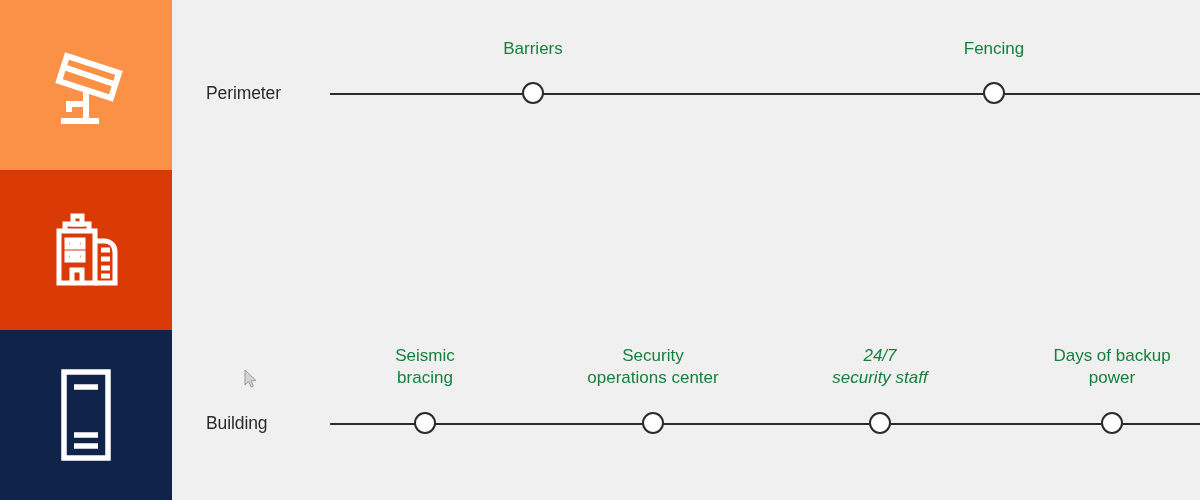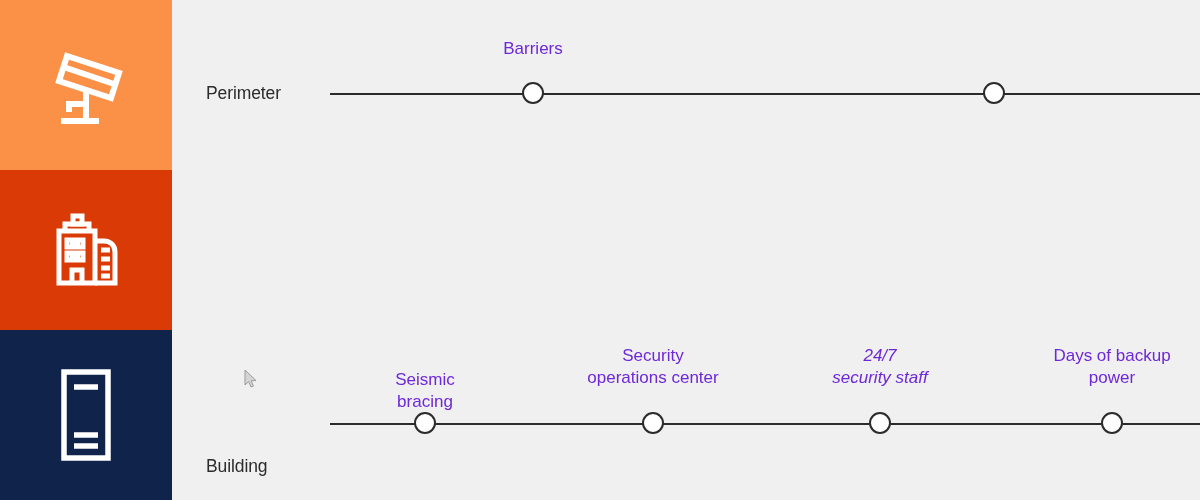--- a/index.html
+++ b/index.html
@@ -65,21 +65,21 @@
     width: 180px;
     text-align: left;
     left: 34px;
     font-weight: normal;
     font-size: 17.5px;
     line-height: 21px;
     color: #2b2b2b;
     letter-spacing: -0.1px;
   }
   .row-0 .row-label { top: 83px; }
-  .row-1 .row-label { top: 243px; margin-top: 43px; }
+  .row-1 .row-label { top: 243px; }
 
   .axis {
     position: absolute;
     left: 158px;            
     right: 0;
     height: 0;
     border-top: 2.5px solid #2b2b2b;
   }
   .row-0 .axis { top: 93px; }
   .row-1 .axis { top: 253px; }
@@ -94,21 +94,21 @@
     background: #ffffff;
     border: 2.2px solid #2b2b2b;
     box-sizing: border-box;
   }
   .node-label {
     position: absolute;
     transform: translateX(-50%);
     text-align: center;
     font-size: 17px;
     line-height: 21.5px;
-    color: #6d28d9;
+    color: #15803d;
     white-space: pre-line;
   }
 
   
   .cursor {
     position: absolute;
     left: 244px;
     top: 369px;
     width: 14px;
     height: 20px;
@@ -171,27 +171,28 @@
   </div>
 
   <div class="main">
 
     <div class="row row-0">
       <div class="row-label">Perimeter</div>
       <div class="axis"></div>
       <div class="node" style="left:361px; top:93px;"></div>
       <div class="node-label" style="left:361px; top:38px; width:220px;">Barriers</div>
       <div class="node" style="left:822px; top:93px;"></div>
+      <div class="node-label" style="left:822px; top:38px; width:220px;">Fencing</div>
     </div>
 
     <div class="row row-1">
       <div class="row-label">Building</div>
       <div class="axis"></div>
       <div class="node" style="left:253px; top:253px;"></div>
-      <div class="node-label" style="left:253px; top:175px; width:200px;margin-top:24px;">Seismic
+      <div class="node-label" style="left:253px; top:175px; width:200px;">Seismic
 bracing</div>
       <div class="node" style="left:481px; top:253px;"></div>
       <div class="node-label" style="left:481px; top:175px; width:220px;">Security
 operations center</div>
       <div class="node" style="left:708px; top:253px;"></div>
       <div class="node-label" style="left:708px; top:175px; width:200px;font-style:italic;">24/7
 security staff</div>
       <div class="node" style="left:940px; top:253px;"></div>
       <div class="node-label" style="left:940px; top:175px; width:200px;">Days of backup
 power</div>

